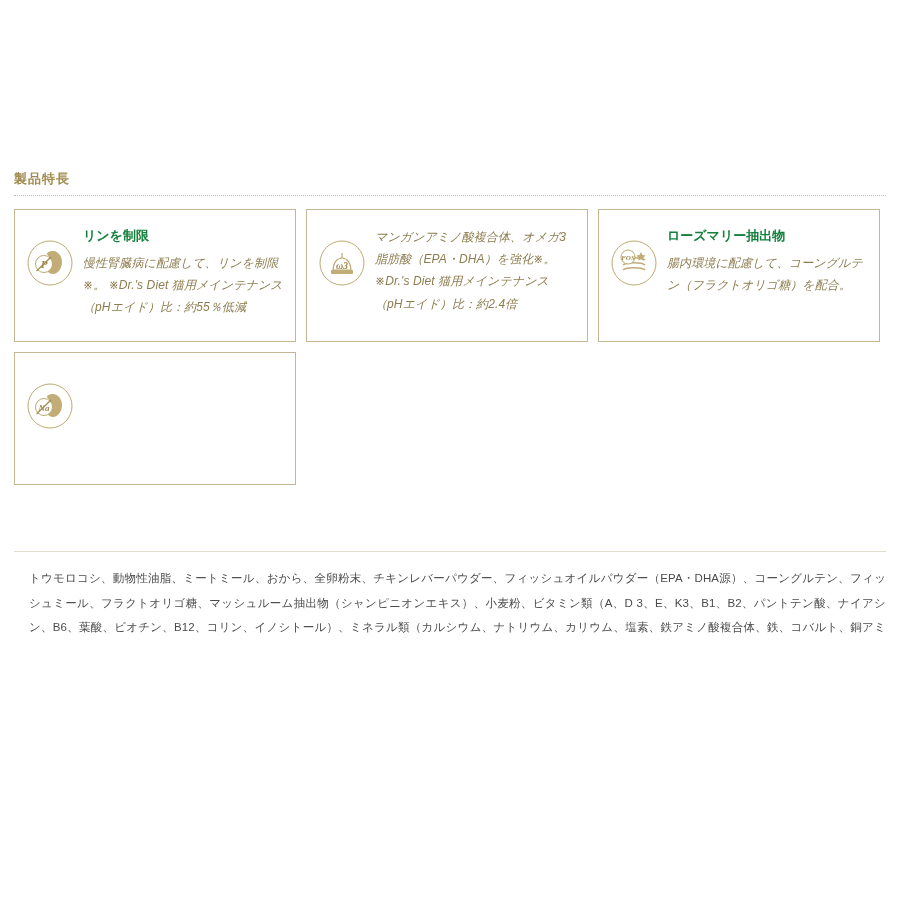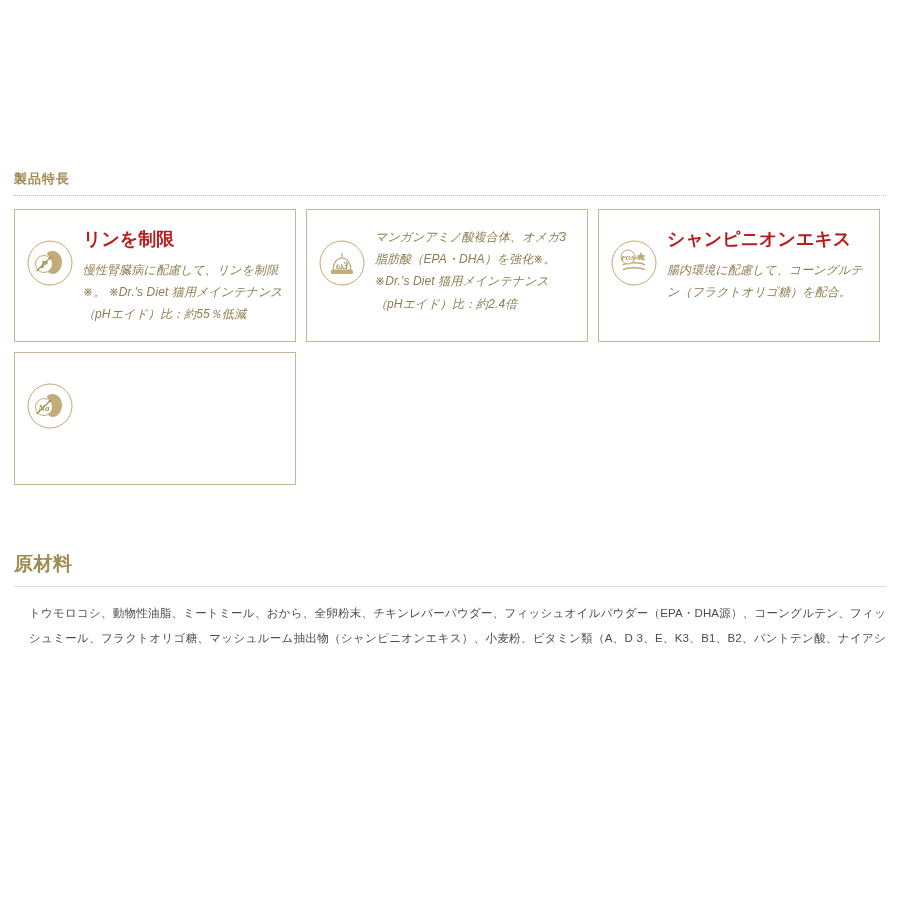--- a/index.html
+++ b/index.html
@@ -59,23 +59,23 @@
     width: 46px;
     height: 46px;
     margin-right: 10px;
     margin-top: 16px;
   }
   .card-body {
     flex: 1 1 auto;
     padding-top: 2px;
   }
   .card-title {
-    font-size: 18px;
+    font-size: 13px;
     font-weight: bold;
-    color: #b91c1c;
+    color: #15803d;
     line-height: 1.5;
     margin-bottom: 6px;
   }
   .card-text {
     font-size: 12px;
     color: #8d7c4f;
     line-height: 1.85;
     letter-spacing: 0.1px;
     font-style: italic;
   }
@@ -169,21 +169,21 @@
             <svg width="46" height="46" viewBox="0 0 46 46">
               <circle cx="23" cy="23" r="22" fill="none" stroke="#bda972" stroke-width="1"></circle>
               <path d="M12 20c3-3 19-3 22 0M12 25c3-3 19-3 22 0M12 30c3-3 19-3 22 0" fill="none" stroke="#c2ac77" stroke-width="1.6"></path>
               <circle cx="17" cy="17" r="7" fill="#ffffff" stroke="#bda972" stroke-width="1"></circle>
               <text x="17" y="20" font-size="7" font-family="Liberation Serif, serif" font-weight="bold" fill="#a08b50" text-anchor="middle">FOS</text>
               <path d="M30 12l1.5 3 3 .5-2.2 2.2.5 3-2.8-1.5-2.8 1.5.5-3-2.2-2.2 3-.5z" fill="#c2ac77"></path>
             </svg>
           </div>
         </div>
         <div class="card-body">
-          <div class="card-title">シャンピニオンエキス</div>
+          <div class="card-title">ローズマリー抽出物</div>
           <div class="card-text">腸内環境に配慮して、コーングルテン（フラクトオリゴ糖）を配合。</div>
         </div>
       </div>
 
       <div class="card">
         <div class="card-icon">
           <div class="icon-wrap">
             <svg width="46" height="46" viewBox="0 0 46 46">
               <circle cx="23" cy="23" r="22" fill="none" stroke="#bda972" stroke-width="1"></circle>
               <path d="M26 11c5 0 9 5 9 11s-4 12-9 12c-4 0-6-3-6-6 0-4 3-5 3-8 0-4-3-5-3-6 0-2 3-3 6-3z" fill="#c2ac77"></path>
@@ -192,18 +192,17 @@
               <line x1="9.5" y1="31" x2="24" y2="17" stroke="#a08b50" stroke-width="1.2"></line>
             </svg>
           </div>
         </div>
       </div>
 
     </div>
   </div>
 
   <div class="section-ingredients">
-    <div class="ing-title">原材料</div>
     <div class="ing-rule"></div>
     <div class="ing-text">トウモロコシ、動物性油脂、ミートミール、おから、全卵粉末、チキンレバーパウダー、フィッシュオイルパウダー（EPA・DHA源）、コーングルテン、フィッシュミール、フラクトオリゴ糖、マッシュルーム抽出物（シャンピニオンエキス）、小麦粉、ビタミン類（A、D 3、E、K3、B1、B2、パントテン酸、ナイアシン、B6、葉酸、ビオチン、B12、コリン、イノシトール）、ミネラル類（カルシウム、ナトリウム、カリウム、塩素、鉄アミノ酸複合体、鉄、コバルト、銅アミノ酸複合体、銅、マンガンアミノ酸複合体、マンガン、亜鉛アミノ酸複合体、亜鉛、ヨウ素）、アミノ酸類（メチオニン、タウリン）、酸化防止剤（ローズマリー抽出物、ミックストコフェロール）</div>
   </div>
 
 </div>
 
 </body></html>

